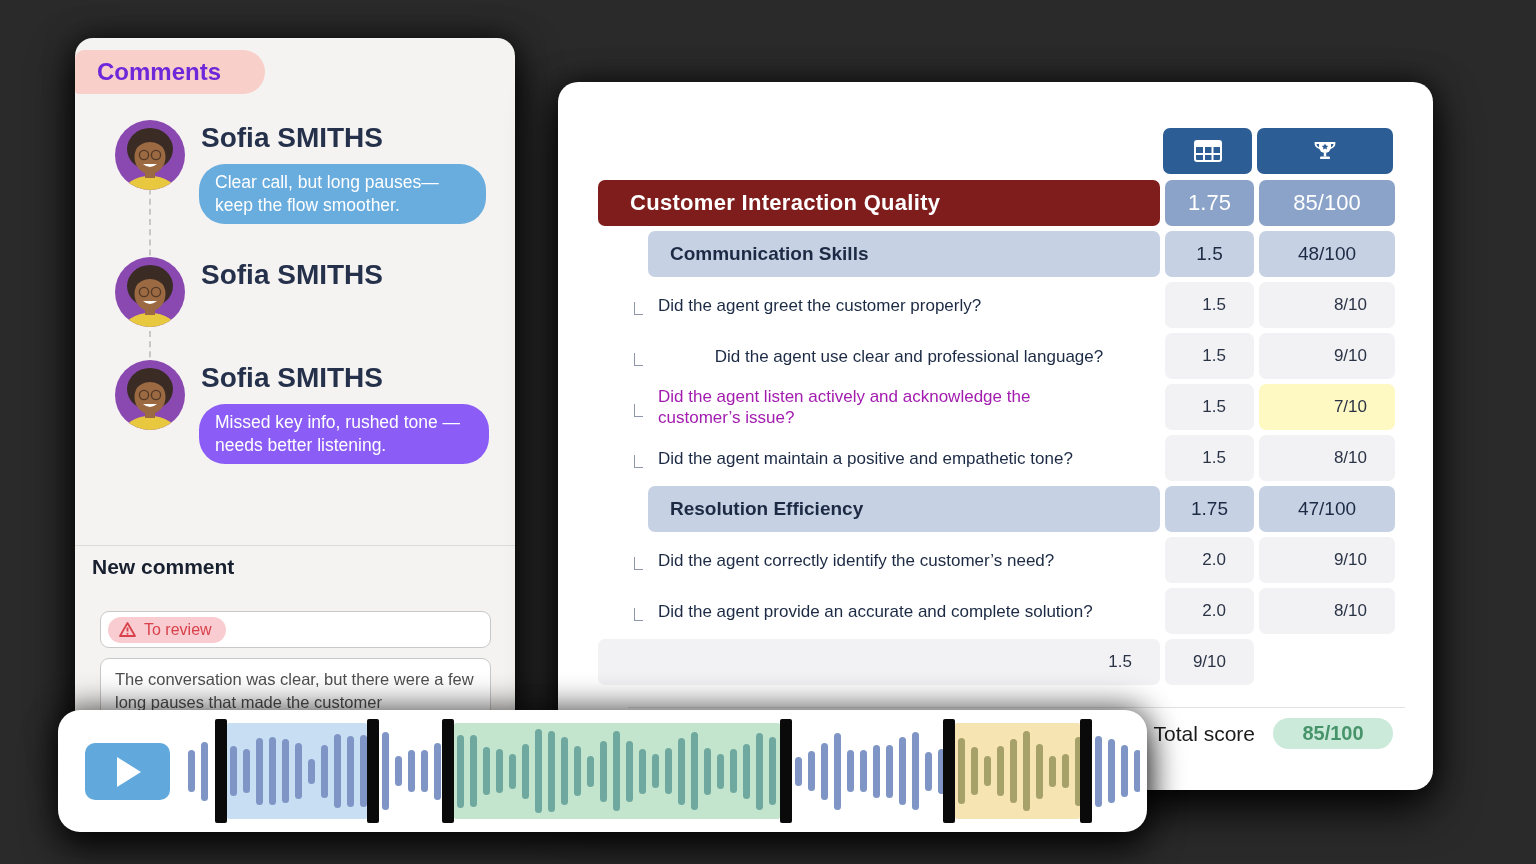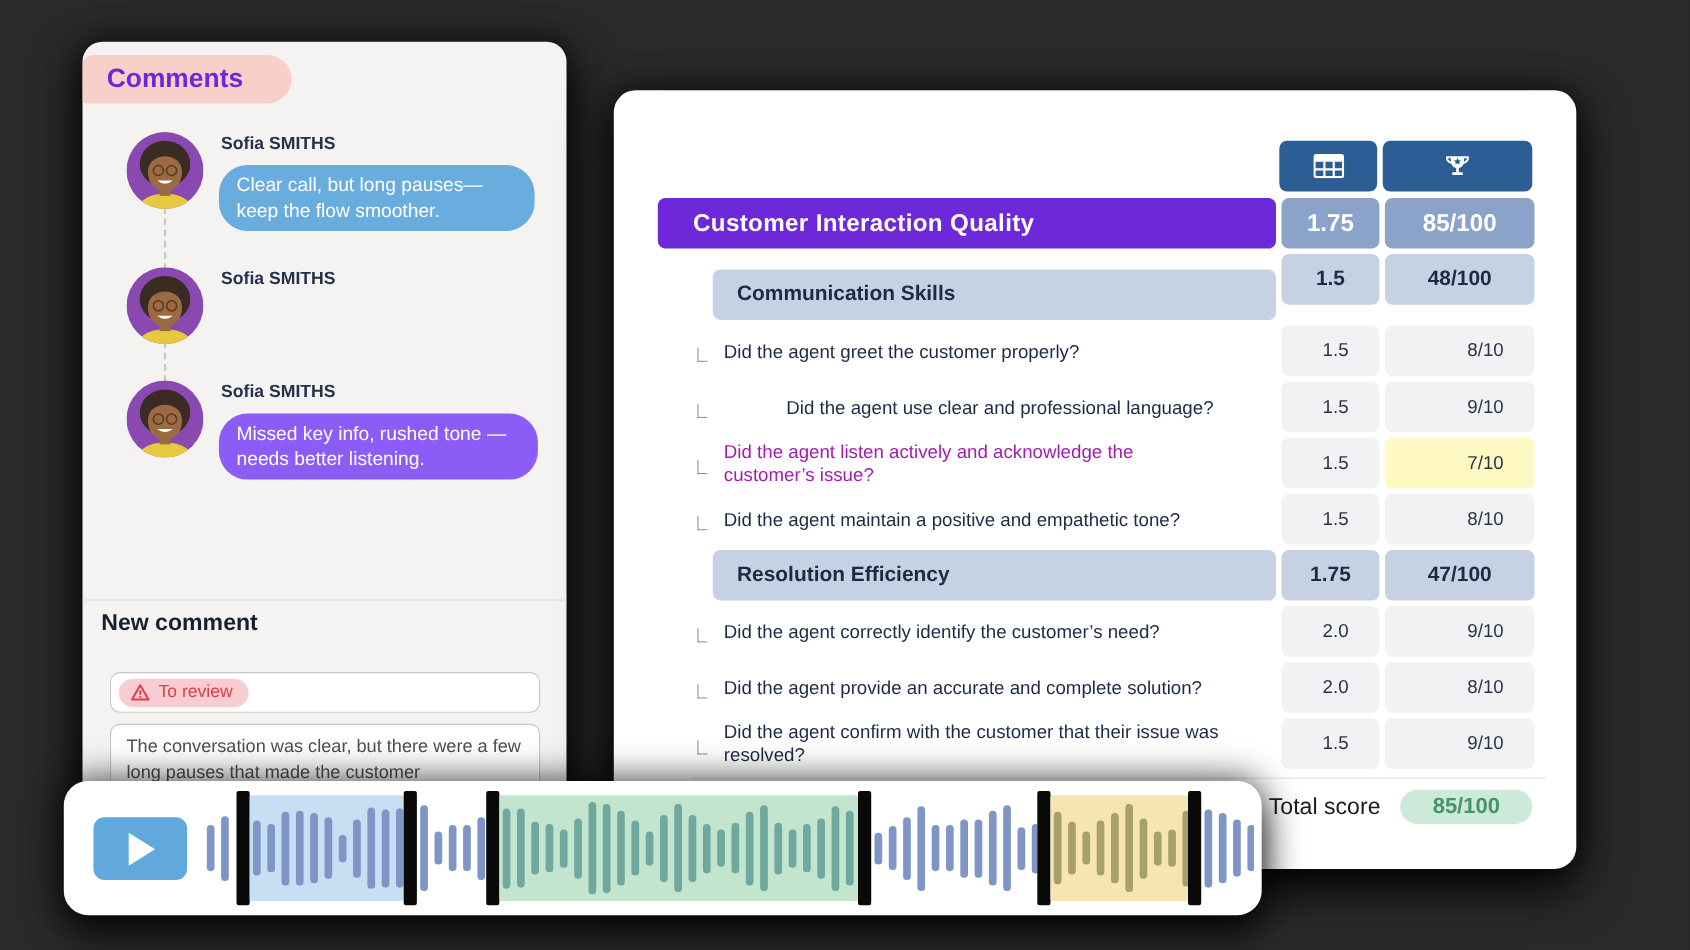--- a/index.html
+++ b/index.html
@@ -12,21 +12,21 @@
   .comments-panel{position:absolute;left:75px;top:38px;width:440px;height:700px;
     background:#f4f3f1;border-radius:18px;overflow:hidden;z-index:10;}
   .comments-pill{position:absolute;left:0;top:12px;width:190px;height:44px;border-radius:10px 24px 24px 4px;
     display:flex;align-items:center;padding-left:22px;}
   .comments-pill span{font-size:24px;font-weight:bold;}
   .dash-line{position:absolute;left:74px;top:120px;height:240px;border-left:2px dashed #c7c7c7;z-index:0;}
   .thread{position:absolute;left:40px;top:82px;right:16px;z-index:1;}
   .comment-row{display:flex;margin-bottom:33px;}
   .avatar{width:70px;height:70px;flex:0 0 70px;margin-right:14px;border-radius:50%;}
   .c-content{padding-top:2px;}
-  .c-name{font-size:16px;font-weight:bold;color:#25304b;margin:0 0 10px 2px;}
+  .c-name{font-size:28px;font-weight:bold;color:#25304b;margin:0 0 10px 2px;}
   .bubble{border-radius:26px;color:#fff;font-size:17.5px;line-height:23px;padding:7px 16px;
     white-space:pre-line;}
   .bubble-0{width:287px;}
   .bubble-1{width:232px;}
   .bubble-2{width:290px;}
   .comments-divider{position:absolute;left:0;right:0;top:507px;border-top:1.5px solid #dcdcdc;}
   .new-comment-title{position:absolute;left:17px;top:517px;font-size:21px;font-weight:bold;color:#18202f;}
   .status-box{position:absolute;left:25px;top:573px;width:391px;height:37px;background:#fff;
     border:1.5px solid #c8c8c8;border-radius:9px;display:flex;align-items:center;padding-left:7px;}
   .to-review{display:inline-flex;align-items:center;gap:7px;height:26px;border-radius:14px;
@@ -44,21 +44,21 @@
   .btn-trophy{left:699px;top:46px;width:136px;}
   .score-grid{position:absolute;left:40px;top:98px;width:797px;
     display:grid;grid-template-columns:562px 89px 136px;column-gap:5px;row-gap:5px;}
   .cell{height:46px;border-radius:7px;display:flex;align-items:center;}
   .lbl-header{color:#fff;font-size:22px;font-weight:bold;padding-left:32px;letter-spacing:.3px;}
   .lbl-cat{font-weight:bold;font-size:19px;padding-left:22px;margin-left:50px;width:512px!important;}
   .lbl-q{background:transparent;padding-left:60px;font-size:17px;position:relative;}
   .lbl-q .q-text{max-width:450px;line-height:21px;margin:auto 0;}
   .q-glyph{position:absolute;left:36px;bottom:13px;width:9px;height:13px;
     border-left:1.5px solid #8d97a8;border-bottom:1.5px solid #8d97a8;}
-  .val{justify-content:center;font-size:22px;font-weight:bold;color:#fff;}
+  .val{justify-content:center;font-size:22px;font-weight:normal;color:#fff;}
   .val-cat{font-size:19px;}
   .val-q{justify-content:flex-end;padding-right:28px;font-size:17px;font-weight:normal;}
   .total-divider{position:absolute;left:70px;right:28px;top:625px;border-top:1.5px solid #e2e2e2;}
   .total-row{position:absolute;right:40px;top:636px;display:flex;align-items:center;gap:18px;}
   .total-label{font-size:21px;color:#1b1b1b;}
   .total-pill{width:120px;height:31px;border-radius:16px;display:flex;align-items:center;
     justify-content:center;font-size:20px;font-weight:bold;}
 
   
   .audio-player{position:absolute;left:58px;top:710px;width:1089px;height:122px;background:#fff;
@@ -183,24 +183,24 @@
       <svg width="24" height="24" viewBox="0 0 24 24">
         <path d="M6 3 h12 v5 a6 6 0 0 1 -12 0 Z" fill="#fff"></path>
         <path d="M6 4 H2.5 a4.5 4.5 0 0 0 4.5 5" fill="none" stroke="#fff" stroke-width="1.8"></path>
         <path d="M18 4 h3.5 a4.5 4.5 0 0 1 -4.5 5" fill="none" stroke="#fff" stroke-width="1.8"></path>
         <rect x="10.8" y="13.5" width="2.4" height="4" fill="#fff"></rect>
         <rect x="7" y="17.5" width="10" height="2.6" rx="1.2" fill="#fff"></rect>
         <path d="M12 4.6 l1 2 2.2.3 -1.6 1.5 .4 2.1 -2-1 -2 1 .4-2.1 -1.6-1.5 2.2-.3 Z" fill="#2d5d95"></path>
       </svg>
     </button>
     <div class="score-grid" id="score-grid">
-        <div class="cell lbl-header" style="background: #6d28d9;">Customer Interaction Quality</div>
+        <div class="cell lbl-header" style="background: #7f1d1d;">Customer Interaction Quality</div>
         <div class="cell val" style="background: rgb(139, 163, 201);">1.75</div>
         <div class="cell val" style="background: rgb(139, 163, 201);">85/100</div>
-        <div class="cell lbl-cat" style="background: rgb(198, 209, 228); color: rgb(28, 42, 68); margin-top: 14px;">Communication Skills</div>
+        <div class="cell lbl-cat" style="background: rgb(198, 209, 228); color: rgb(28, 42, 68);">Communication Skills</div>
         <div class="cell val val-cat" style="background: rgb(198, 209, 228); color: rgb(28, 42, 68);">1.5</div>
         <div class="cell val val-cat" style="background: rgb(198, 209, 228); color: rgb(28, 42, 68);">48/100</div>
         <div class="cell lbl-q" style="color: rgb(28, 42, 68);">
           <span class="q-glyph"></span>
           <span class="q-text">Did the agent greet the customer properly?</span>
         </div>
         <div class="cell val val-q" style="background: rgb(242, 242, 244); color: rgb(43, 52, 70);">1.5</div>
         <div class="cell val val-q" style="background: rgb(242, 242, 244); color: rgb(43, 52, 70);">8/10</div>
         <div class="cell lbl-q" style="color: rgb(28, 42, 68); justify-content: center;">
           <span class="q-glyph"></span>
@@ -228,24 +228,20 @@
           <span class="q-text">Did the agent correctly identify the customer’s need?</span>
         </div>
         <div class="cell val val-q" style="background: rgb(242, 242, 244); color: rgb(43, 52, 70);">2.0</div>
         <div class="cell val val-q" style="background: rgb(242, 242, 244); color: rgb(43, 52, 70);">9/10</div>
         <div class="cell lbl-q" style="color: rgb(28, 42, 68);">
           <span class="q-glyph"></span>
           <span class="q-text">Did the agent provide an accurate and complete solution?</span>
         </div>
         <div class="cell val val-q" style="background: rgb(242, 242, 244); color: rgb(43, 52, 70);">2.0</div>
         <div class="cell val val-q" style="background: rgb(242, 242, 244); color: rgb(43, 52, 70);">8/10</div>
-        <div class="cell lbl-q" style="color: rgb(28, 42, 68);">
-          <span class="q-glyph"></span>
-          <span class="q-text">Did the agent confirm with the customer that their issue was resolved?</span>
-        </div>
         <div class="cell val val-q" style="background: rgb(242, 242, 244); color: rgb(43, 52, 70);">1.5</div>
         <div class="cell val val-q" style="background: rgb(242, 242, 244); color: rgb(43, 52, 70);">9/10</div>
       </div>
     <div class="total-divider"></div>
     <div class="total-row">
       <span class="total-label">Total score</span>
       <span class="total-pill" style="background: rgb(203, 234, 218); color: rgb(71, 148, 107);">85/100</span>
     </div>
   </section>
 

